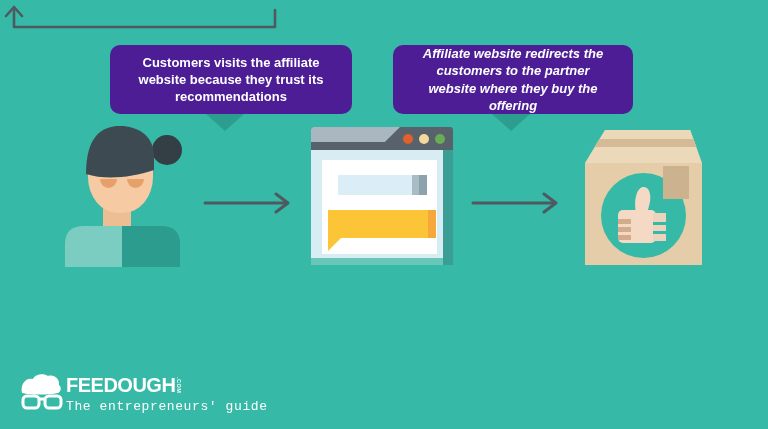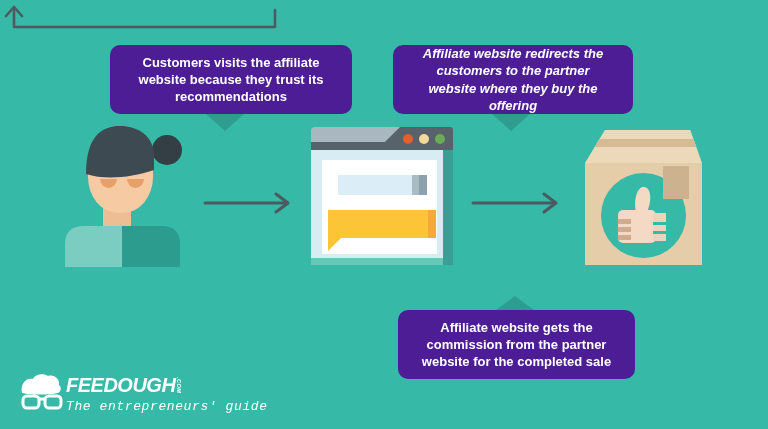--- a/index.html
+++ b/index.html
@@ -57,21 +57,21 @@
   
   .package { position:absolute; left:585px; top:130px; width:117px; height:135px; }
   .lid { position:relative; height:33px; background:#ecd9ba; clip-path:polygon(17% 0,90% 0,100% 100%,0 100%); }
   .lid-stripe { position:absolute; left:0; top:9px; width:100%; height:8px; background:#d6ba96; }
   .box-body { position:relative; height:102px; background:#e5cda9; }
   .box-circle { position:absolute; left:16px; top:10px; width:85px; height:85px; border-radius:50%; background:#36b9a6; }
   .box-patch { position:absolute; left:78px; top:3px; width:26px; height:33px; background:#cdb28f; }
   .thumb-svg { position:absolute; left:16px; top:10px; }
 
   
-  .logo { position:absolute; left:20px; top:372px; display:flex; align-items:center;font-style:italic; }
+  .logo { position:absolute; left:20px; top:372px; display:flex; align-items:center; }
   .logo-icon { display:block; }
   .logo-textcol { margin-left:2px; }
   .logo-brandrow { display:flex; align-items:flex-start; }
   .logo-brand { color:#fff; font-weight:bold; font-size:20px; letter-spacing:-0.5px; line-height:1; }
   .logo-tld { color:#fff; font-size:5.5px; font-weight:bold; writing-mode:vertical-rl; letter-spacing:0.5px; margin-left:1px; margin-top:2px; }
   .logo-tagline { color:#fff; font-family:"Liberation Mono", monospace; font-size:13px; letter-spacing:0.6px; margin-top:4px; white-space:nowrap; }
 </style>
 </head>
 <body>
 
@@ -83,24 +83,20 @@
     <div class="tail tail-down"></div>
   </div>
 
   
   <div class="bubble bubble-2">
     <div class="bubble-text">Affiliate website redirects the customers to the partner website where they buy the offering</div>
     <div class="tail tail-down"></div>
   </div>
 
   
-  <div class="bubble bubble-3">
-    <div class="bubble-text">Affiliate website gets the commission from the partner website for the completed sale</div>
-    <div class="tail tail-up"></div>
-  </div>
 
   
   <svg class="customer" width="125" height="146" viewBox="0 0 125 146" aria-hidden="true">
     <circle cx="107" cy="28" r="15" fill="#333e45"></circle>
     <rect x="43" y="84" width="28" height="24" fill="#edbd93"></rect>
     <rect x="28" y="6" width="65" height="85" rx="30" ry="36" fill="#f6cba4"></rect>
     <path d="M26,52 C26,14 42,4 60,4 C78,4 94,14 94,34 L94,48 C70,56 45,58 26,52 Z" fill="#3e4a52"></path>
     <path d="M40,57 a8.5,9 0 0 0 17,0 Z" fill="#e8a06b"></path>
     <path d="M67,57 a8.5,9 0 0 0 17,0 Z" fill="#e8a06b"></path>
     <path d="M5,145 L5,122 Q5,104 24,104 L62,104 L62,145 Z" fill="#7ccdc1"></path>

